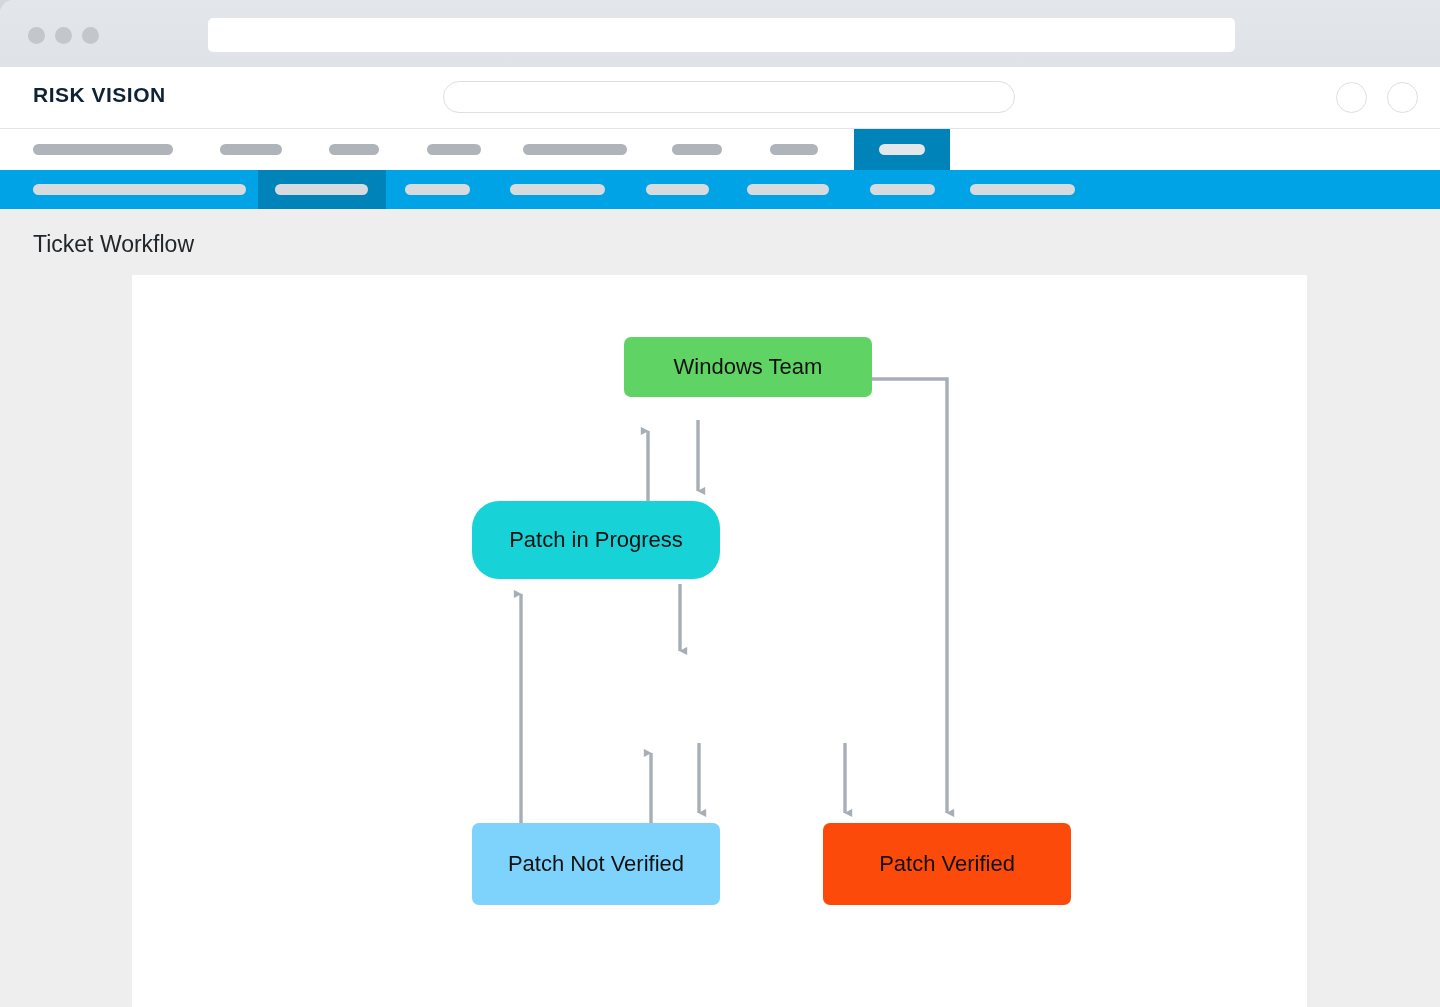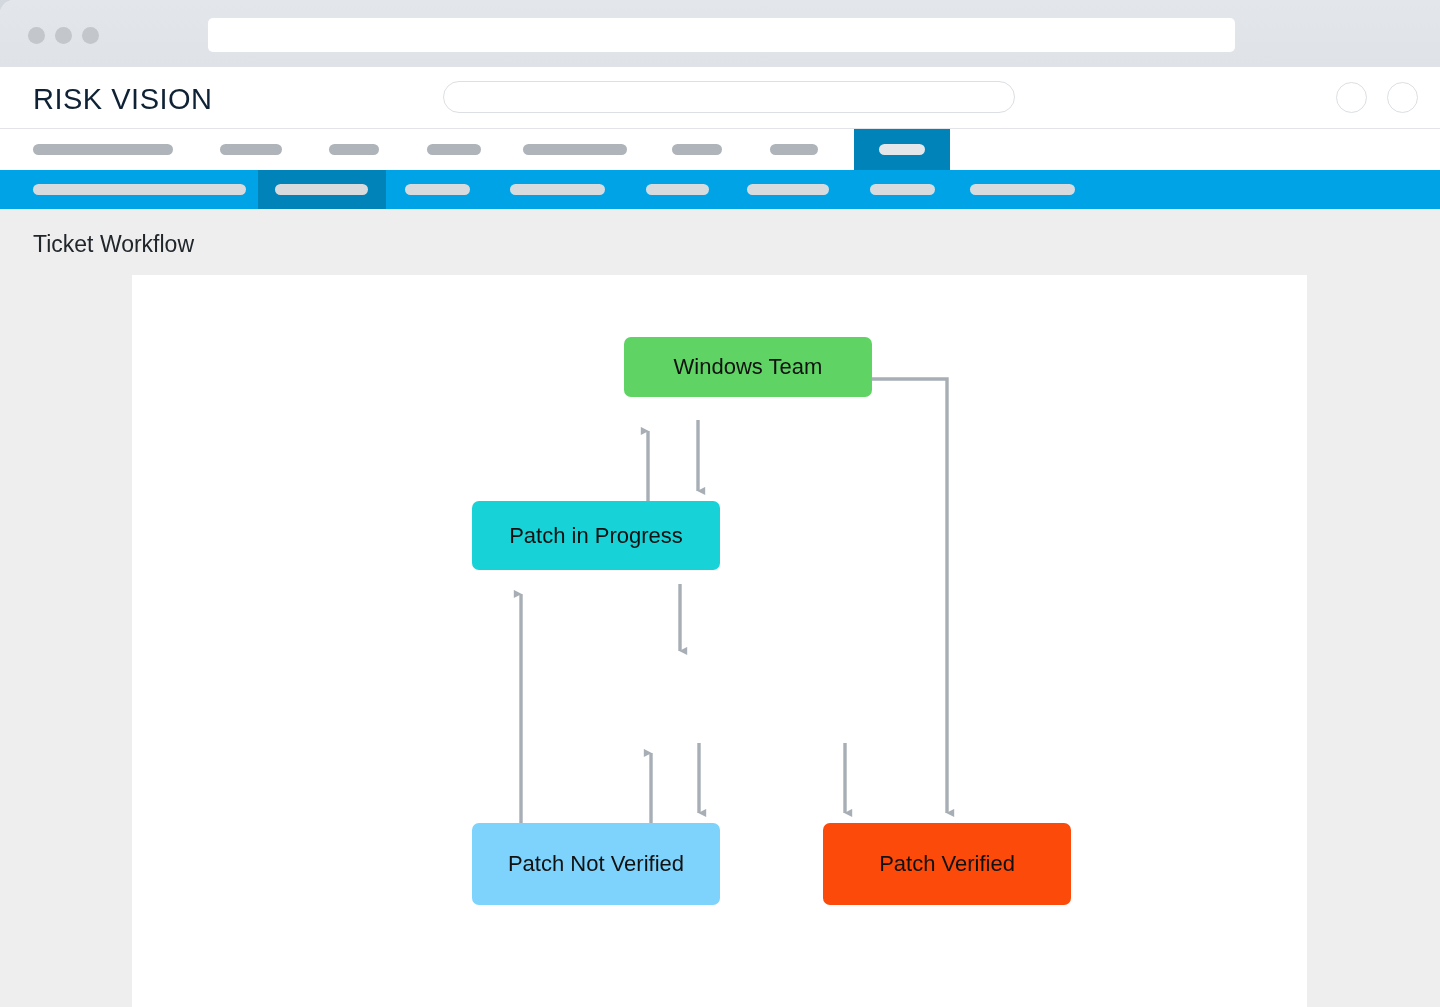--- a/index.html
+++ b/index.html
@@ -65,22 +65,22 @@
     width: 1440px;
     height: 62px;
     background: #ffffff;
     border-bottom: 1px solid #e2e4e7;
     box-sizing: border-box;
   }
   .brand {
     position: absolute;
     left: 33px; top: 16px;
     font-family: "Liberation Sans", sans-serif;
-    font-size: 29px;
-    font-weight: normal;
+    font-size: 21px;
+    font-weight: bold;
     letter-spacing: 0.5px;
     color: #0f2235;
   }
   .header-search {
     position: absolute;
     left: 443px; top: 81px;
     width: 572px; height: 32px;
     background: #ffffff;
     border: 1px solid #dcdfe3;
     border-radius: 16px;
@@ -277,21 +277,21 @@
             <line x1="713" y1="468" x2="713" y2="538" marker-end="url(#arrowhead)"></line>
 
             <path d="M740,104 L815,104 L815,538" marker-end="url(#arrowhead)"></path>
           </g>
         </svg>
 
         <div class="node" style="left:492px; top:62px; width:248px; height:60px; background:#5fd464;">
           <span>Windows Team</span>
         </div>
 
-        <div class="node" style="left:340px; top:226px; width:248px; height:69px; background:#17d3d7;">
+        <div class="node" style="left:340px; top:226px; width:248px; height:78px; background:#17d3d7;border-radius:27px;">
           <span>Patch in Progress</span>
         </div>
 
 
         <div class="node" style="left:340px; top:548px; width:248px; height:82px; background:#7dd3fc;">
           <span>Patch Not Verified</span>
         </div>
 
         <div class="node" style="left:691px; top:548px; width:248px; height:82px; background:#fb4a09;">
           <span>Patch Verified</span>

